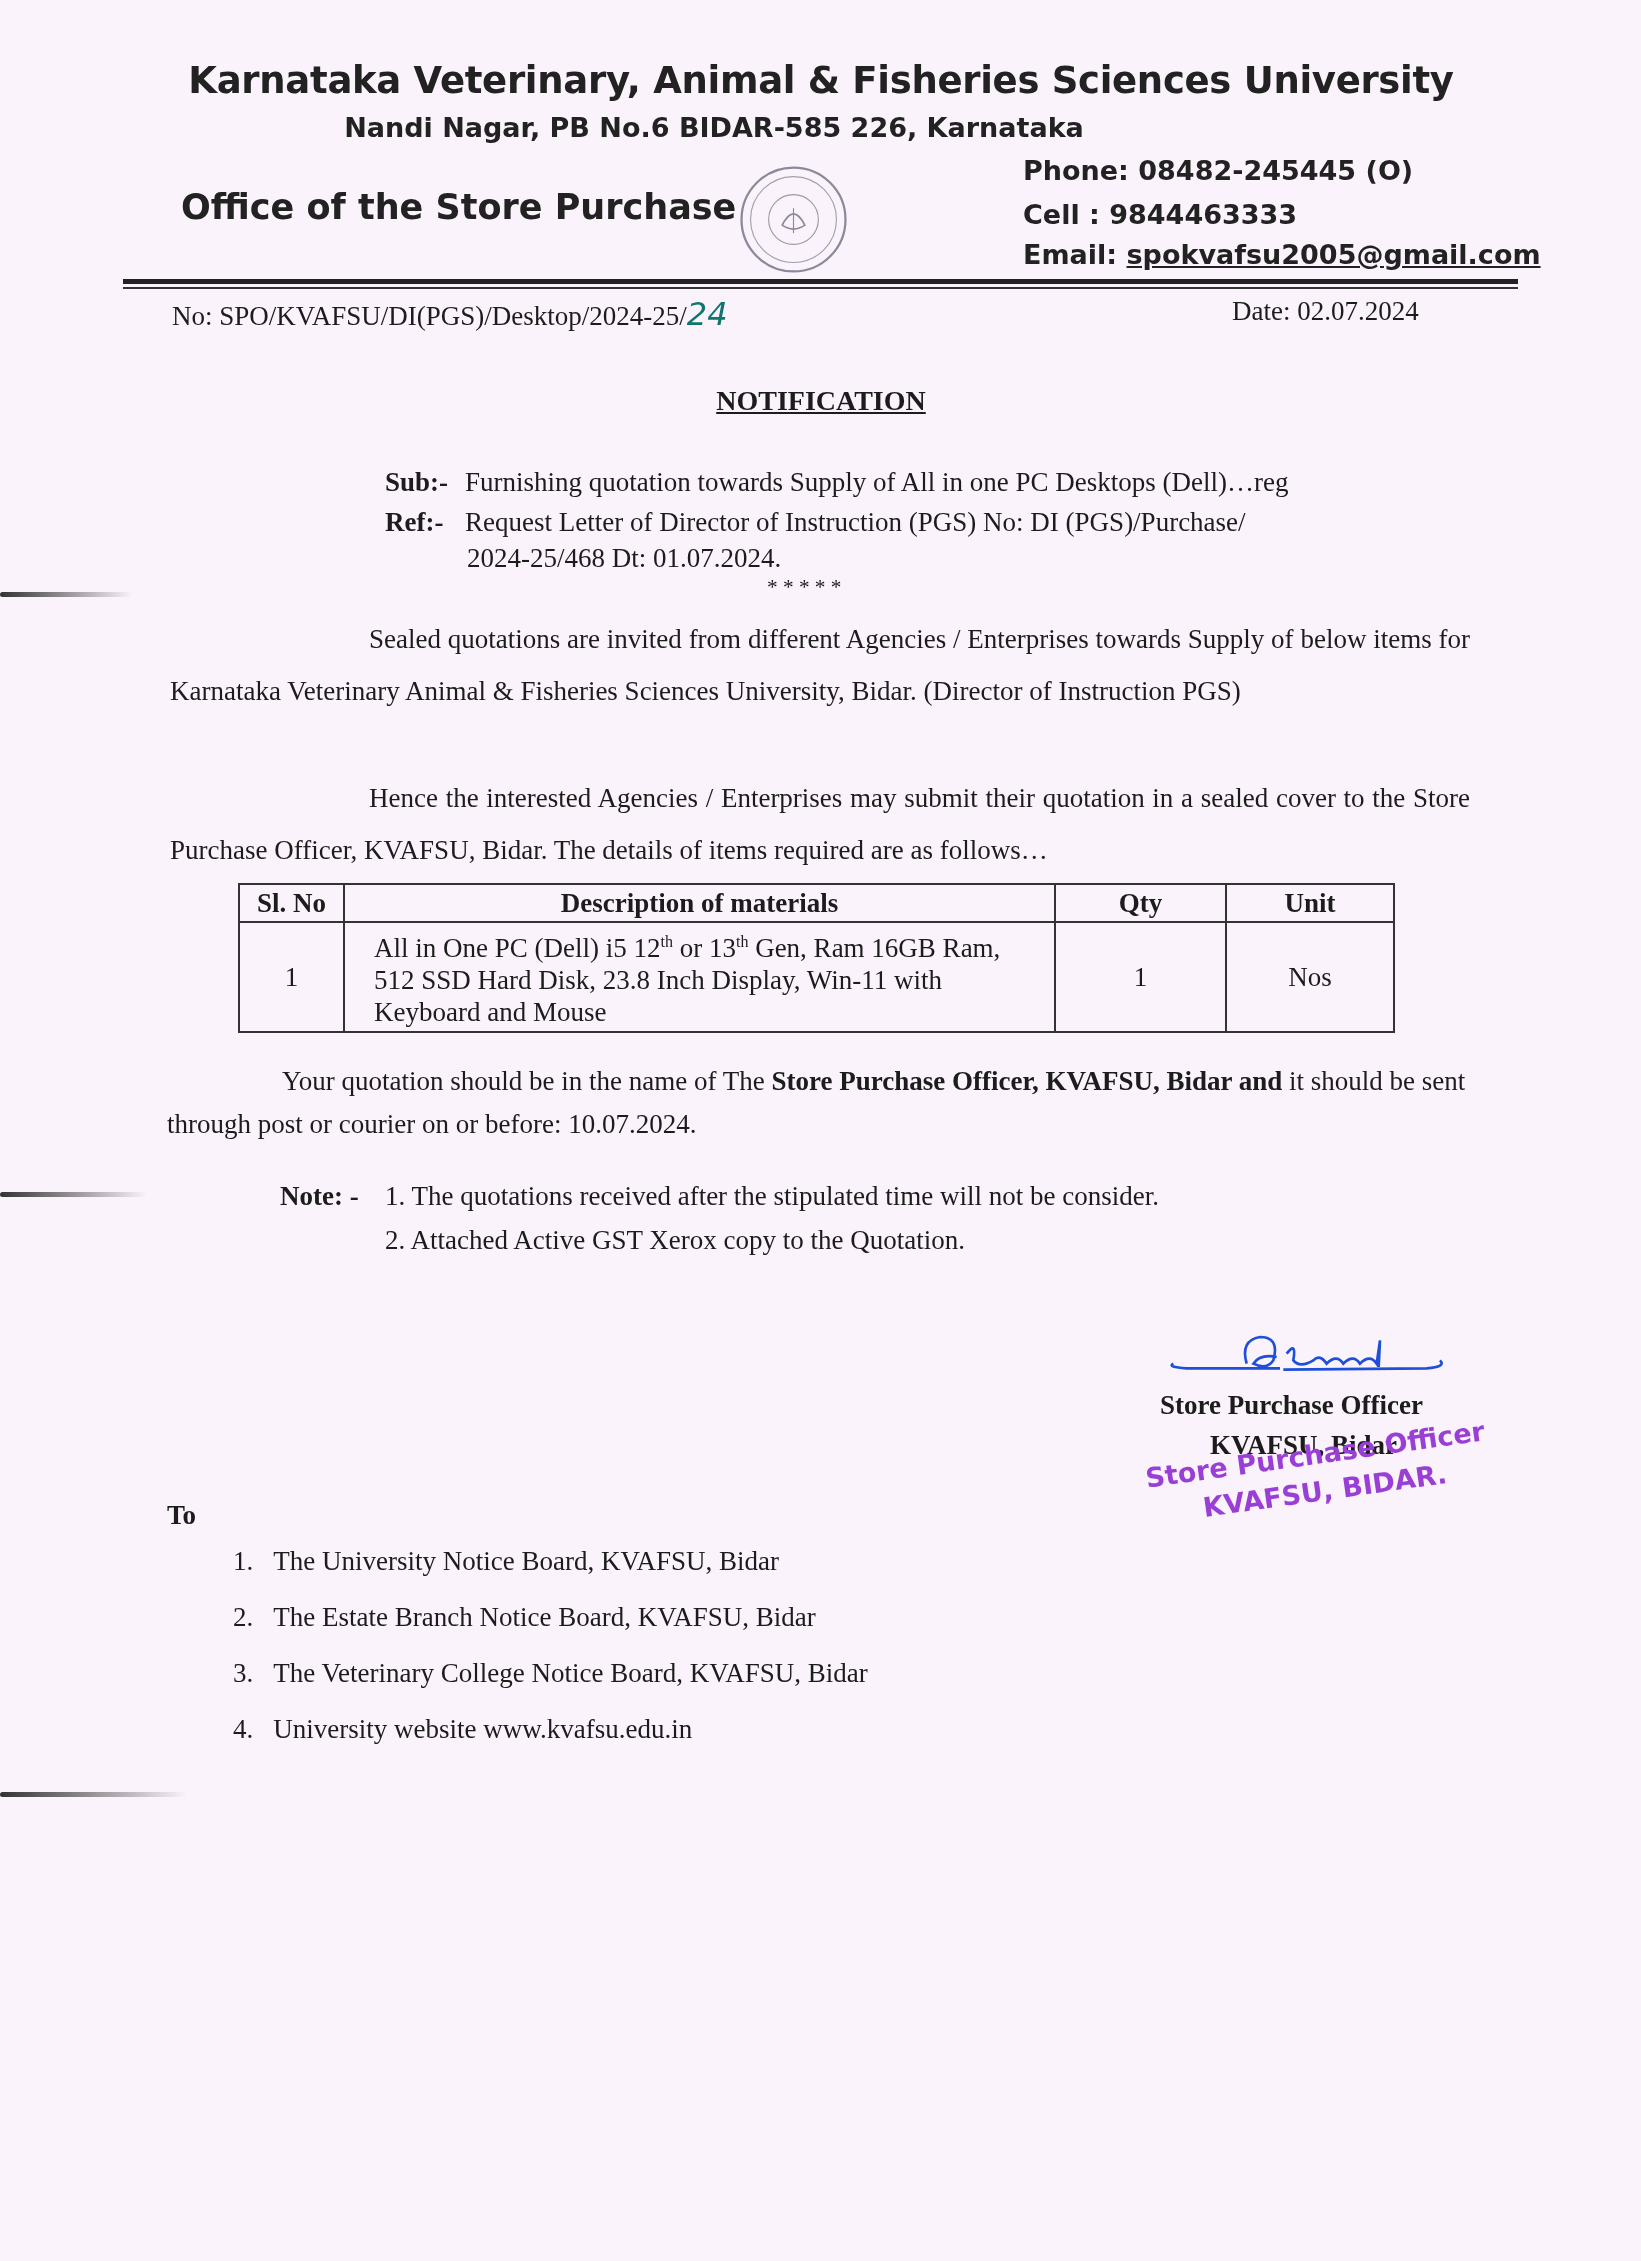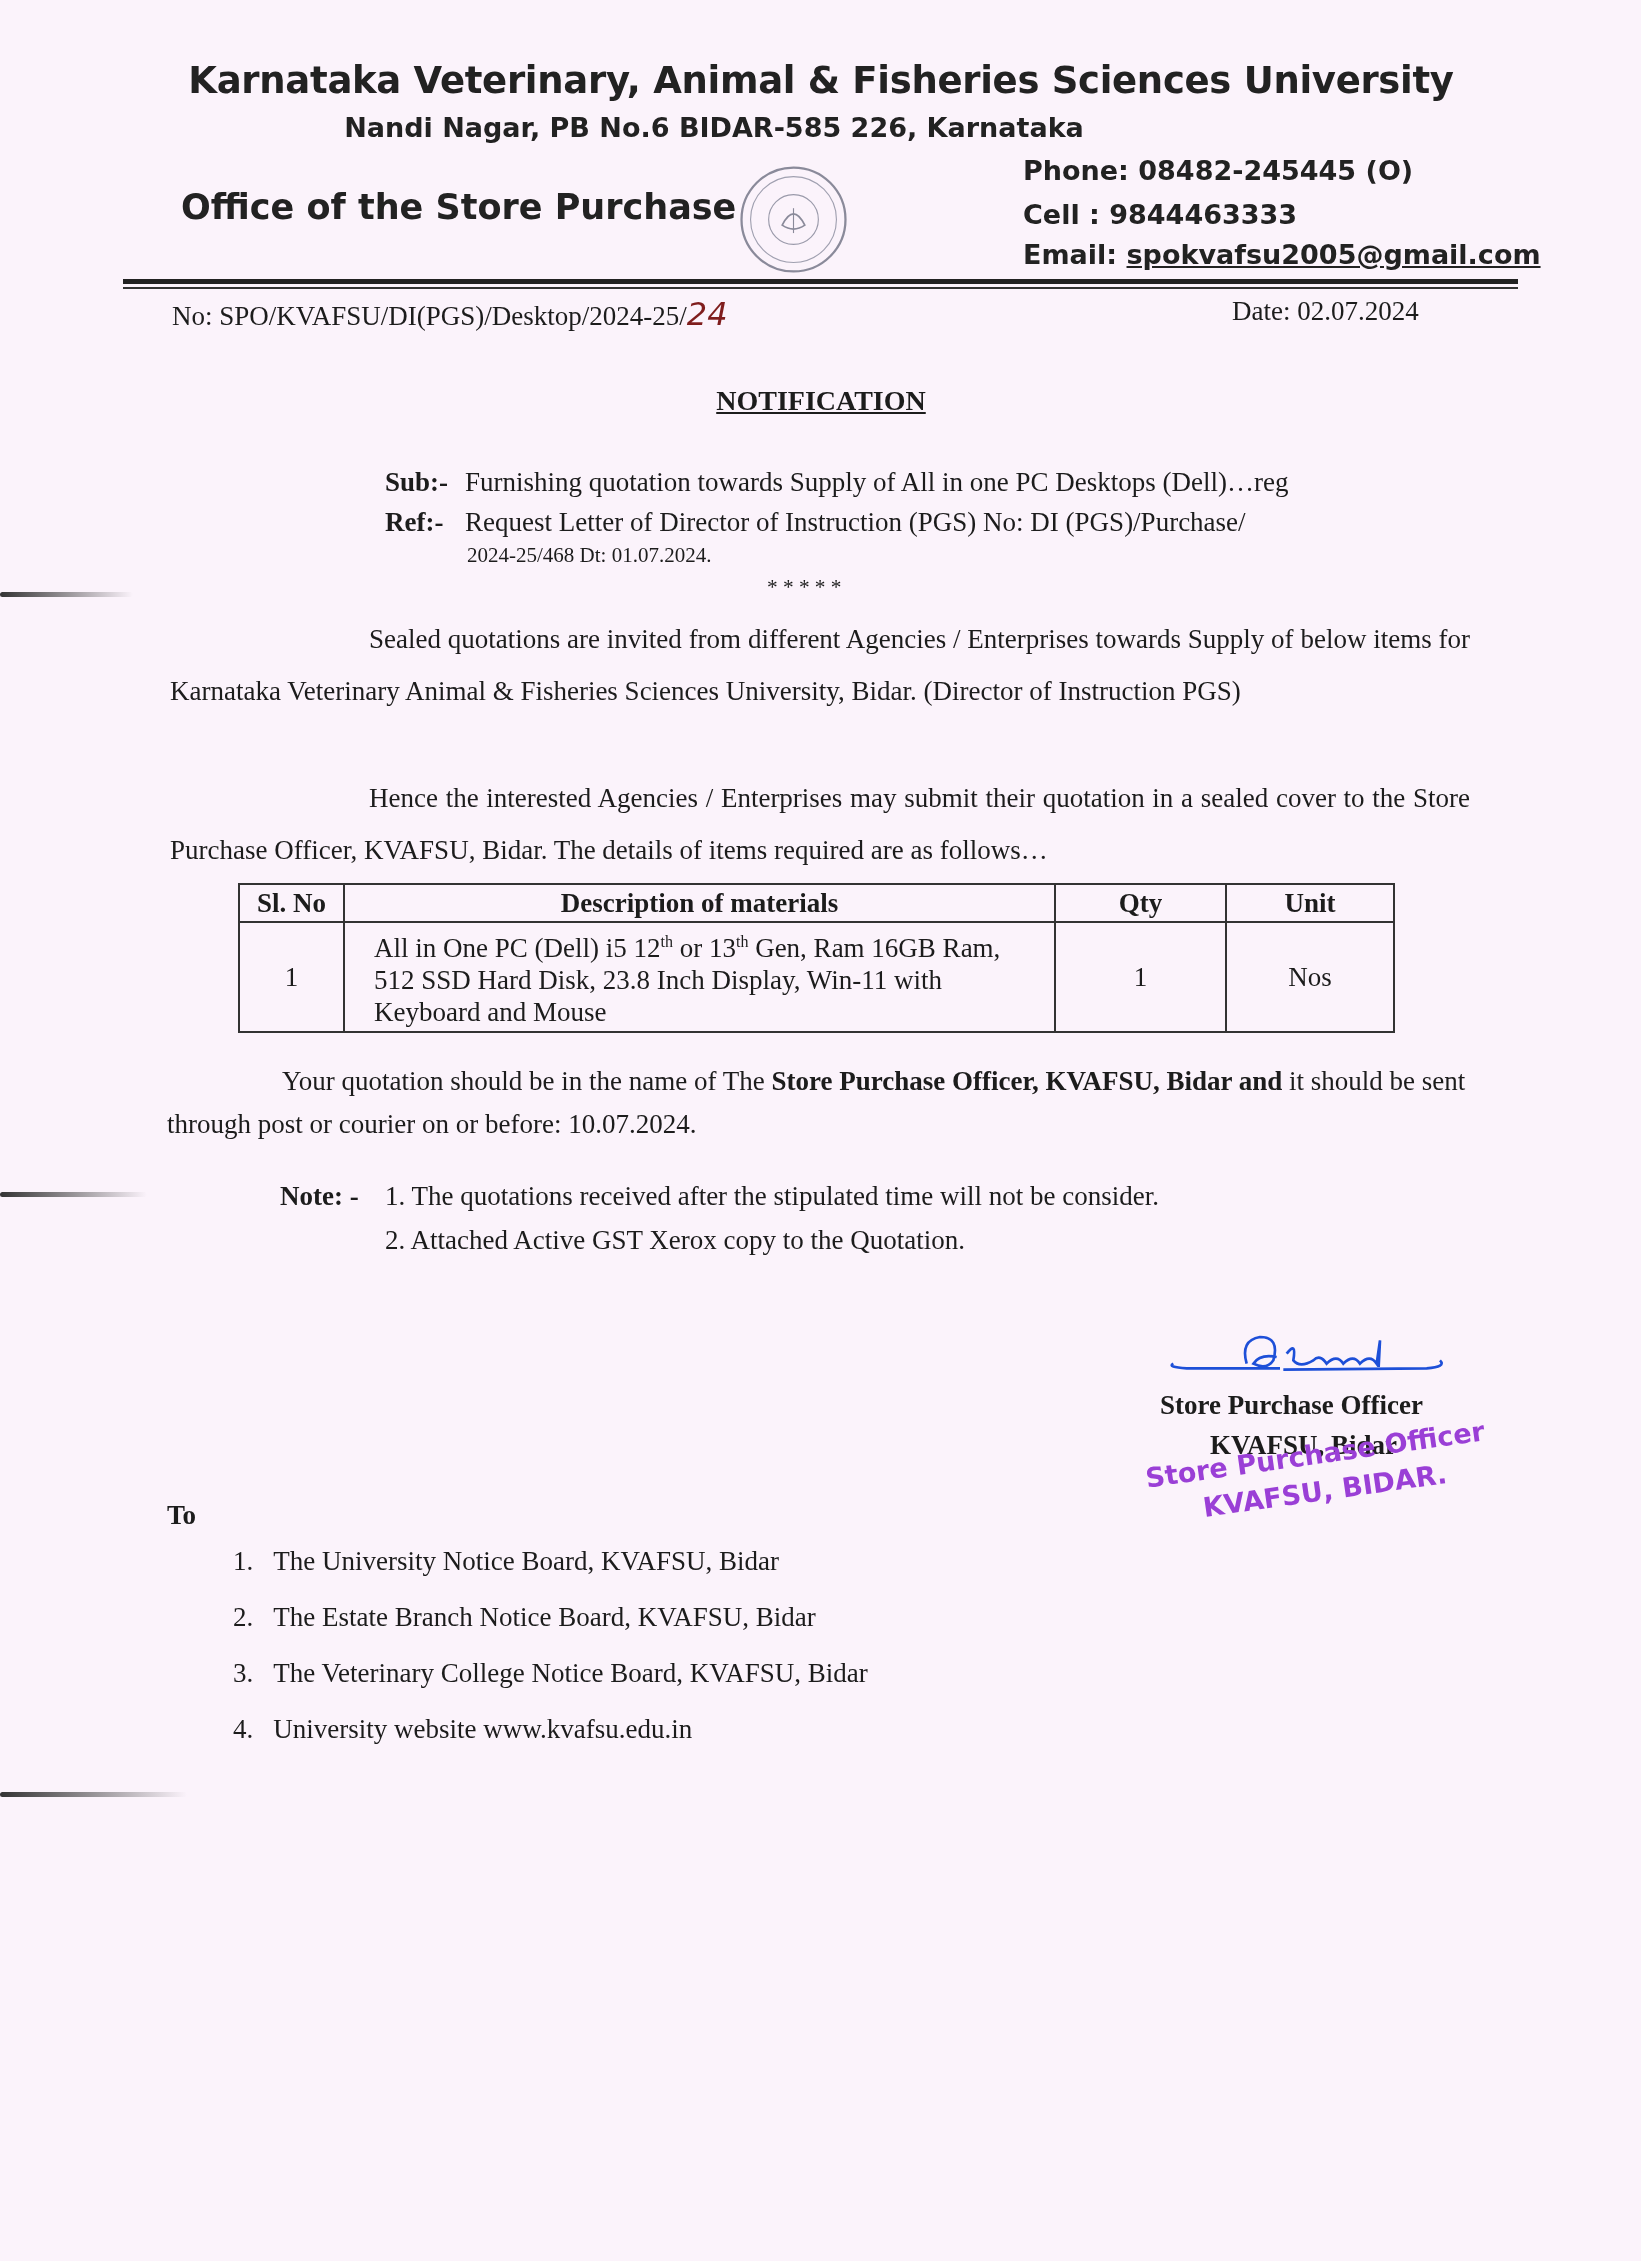--- a/index.html
+++ b/index.html
@@ -19,29 +19,29 @@
   #phone { top:155px; }
   #cell { top:199px; }
   #email { top:239px; }
   #email .link { text-decoration:underline; }
   #seal { left:737px; top:163px; width:113px; height:113px; }
   #rule1 { left:123px; top:279px; width:1395px; height:4.7px; background:#222; }
   #rule2 { left:123px; top:287px; width:1395px; height:2px; background:#333; }
 
   .body-text { font-size:27px; line-height:1.0; }
   #ref-no { left:172px; top:298px; }
-  #ref-no .hand { color:#7f1d1d; font-family:"DejaVu Sans", sans-serif; font-style:italic; font-size:32px; }
+  #ref-no .hand { color:#0f766e; font-family:"DejaVu Sans", sans-serif; font-style:italic; font-size:32px; }
   #date { left:1232px; top:298px; }
   #title { left:0; width:1642px; top:385px; text-align:center; font-weight:bold; text-decoration:underline; font-size:28px; }
 
   .subref { left:385px; font-size:27px; }
   .subref b { display:inline-block; width:80px; }
   #sub { top:467px; }
   #ref { top:507px; }
-  #ref2 { left:467px; top:543px; font-size:21px; }
+  #ref2 { left:467px; top:543px; font-size:27px; }
   #stars { left:767px; top:575px; font-size:21.3px; letter-spacing:5.3px; }
 
   .para { left:170px; width:1300px; font-size:27px; line-height:52px; text-align:justify; }
   #para1 { top:613px; text-indent:199px; }
   #para2 { top:772px; text-indent:199px; }
 
   table#items { position:absolute; left:238px; top:883px; width:1157px; border-collapse:collapse; font-size:27px; }
   #items th, #items td { border:2px solid #333; padding:2.7px 8px; }
   #items th { font-weight:bold; text-align:center; height:31px;border-radius:14px; }
   #items td { vertical-align:middle; }

